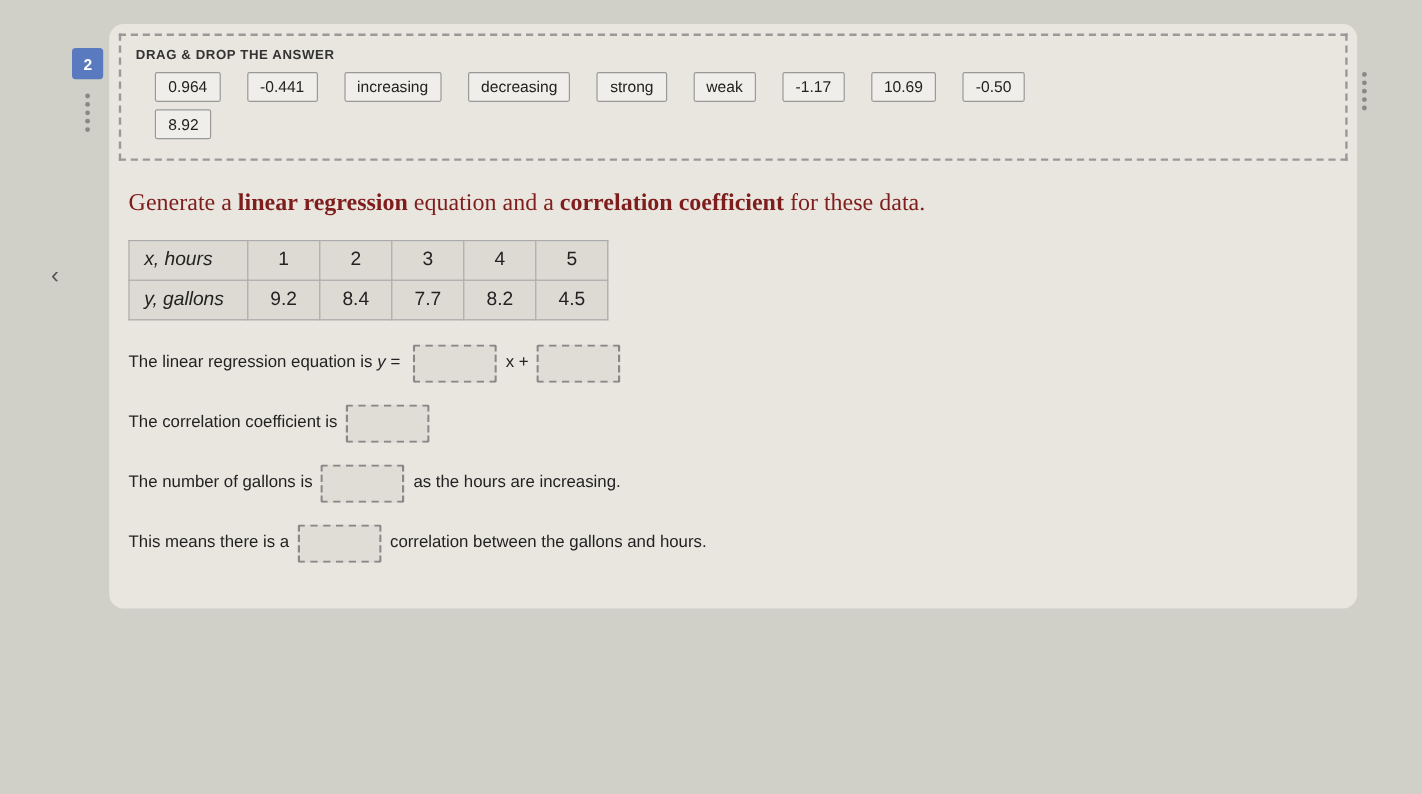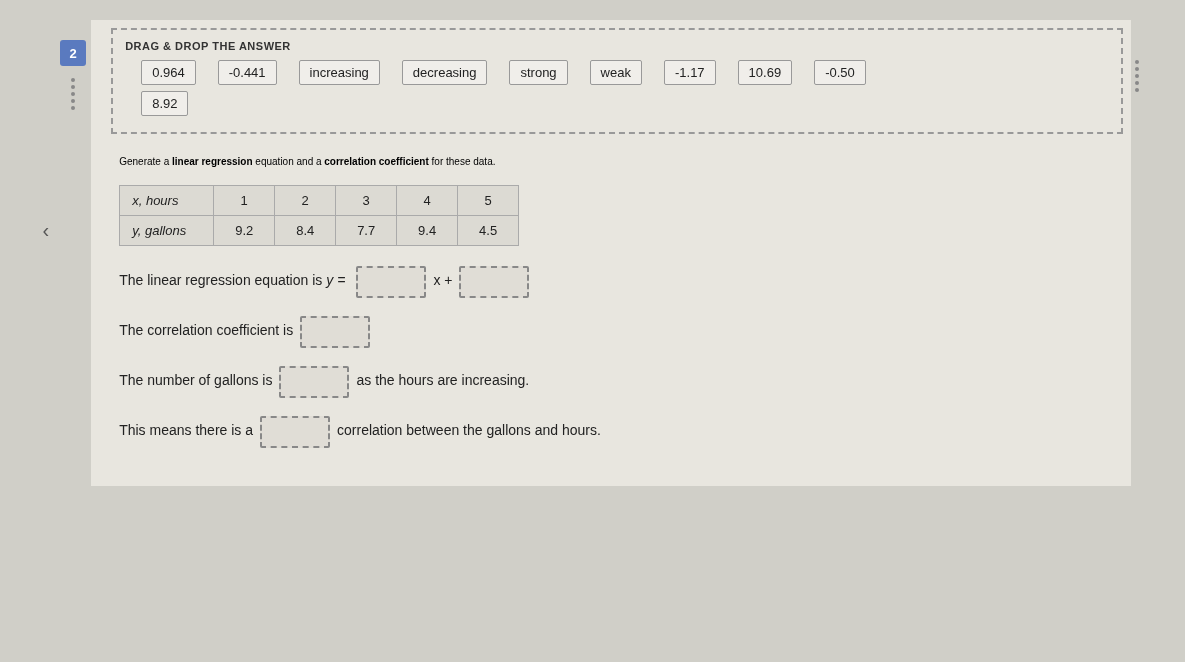--- a/index.html
+++ b/index.html
@@ -53,23 +53,22 @@
     .nav-dot {
       width: 4px;
       height: 4px;
       background: #888;
       border-radius: 50%;
     }
 
     .main-content {
       flex: 1;
       background: #e8e6df;
-      border-radius: 0;
+      border-radius: 12px;
       overflow: hidden;
-      padding-left: 12px;
     }
 
     
     .drag-drop-section {
       border: 2px dashed #999;
       margin: 8px;
       padding: 10px 12px;
       background: #e8e6df;
     }
 
@@ -106,41 +105,42 @@
       font-style: italic;
       margin-top: 4px;
     }
 
     
     .question-body {
       padding: 12px 16px 20px 16px;
     }
 
     .question-text {
-      font-size: 10px;
-      color: #000000;
+      font-size: 20px;
+      color: #7f1d1d;
       margin-bottom: 16px;
       line-height: 1.5;
+      font-family: Liberation Serif, serif;
     }
 
     .question-text strong {
       font-weight: bold;
     }
 
     
     .data-table {
       border-collapse: collapse;
       margin-bottom: 20px;
       min-width: 400px;
     }
 
     .data-table td {
       border: 1px solid #aaa;
       padding: 7px 18px;
-      font-size: 13px;
+      font-size: 16px;
       color: #222;
       text-align: center;
       background: #dcdad3;
     }
 
     .data-table td:first-child {
       text-align: left;
       padding-left: 12px;
       font-style: italic;
     }
@@ -260,21 +260,21 @@
           <td>2</td>
           <td>3</td>
           <td>4</td>
           <td>5</td>
         </tr>
         <tr>
           <td>y, gallons</td>
           <td>9.2</td>
           <td>8.4</td>
           <td>7.7</td>
-          <td>9.4</td>
+          <td>8.2</td>
           <td>4.5</td>
         </tr>
       </tbody>
         </table>
 
       <div class="answer-line">
         <span>The linear regression equation is </span>
         <span class="equation-text">y =</span>
         <div class="drop-zone"></div>
         <span>x +</span>

